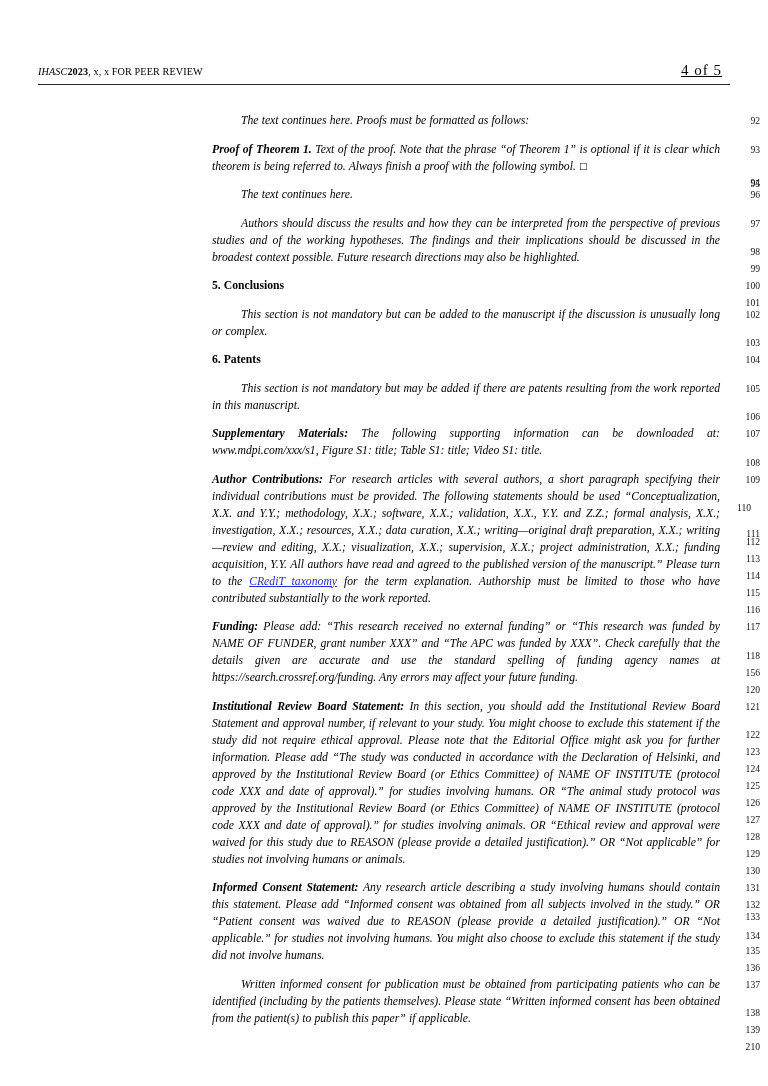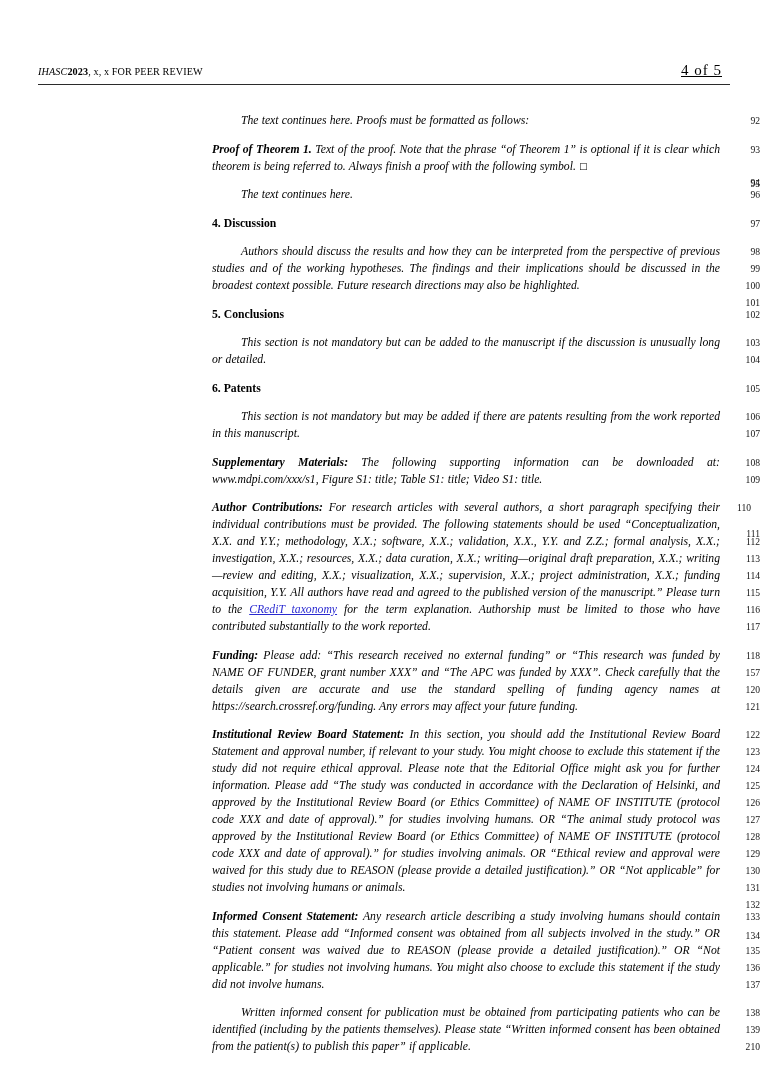--- a/index.html
+++ b/index.html
@@ -138,30 +138,27 @@
       <div class="block">
         <div class="tcol indent">The text continues here. Proofs must be formatted as follows:</div>
       </div>
       <div class="block">
         <div class="tcol"><span class="runin">Proof of Theorem 1.</span> Text of the proof. Note that the phrase “of Theorem 1” is optional if it is clear which theorem is being referred to. Always finish a proof with the following symbol. <span class="qed">□</span></div>
       </div>
       <div class="block">
         <div class="tcol indent">The text continues here.</div>
       </div>
       <div class="block">
-        <h2 class="heading">4. Discussion</h2>
-      </div>
-      <div class="block">
         <div class="tcol indent">Authors should discuss the results and how they can be interpreted from the perspective of previous studies and of the working hypotheses. The findings and their implications should be discussed in the broadest context possible. Future research directions may also be highlighted.</div>
       </div>
       <div class="block">
         <h2 class="heading">5. Conclusions</h2>
       </div>
       <div class="block">
-        <div class="tcol indent">This section is not mandatory but can be added to the manuscript if the discussion is unusually long or detailed.</div>
+        <div class="tcol indent">This section is not mandatory but can be added to the manuscript if the discussion is unusually long or complex.</div>
       </div>
       <div class="block">
         <h2 class="heading">6. Patents</h2>
       </div>
       <div class="block">
         <div class="tcol indent">This section is not mandatory but may be added if there are patents resulting from the work reported in this manuscript.</div>
       </div>
       <div class="block">
         <div class="tcol"><span class="runin">Supplementary Materials:</span> The following supporting information can be downloaded at: www.mdpi.com/xxx/s1, Figure S1: title; Table S1: title; Video S1: title.</div>
       </div>
@@ -202,21 +199,21 @@
       <div class="ln" style="top: 358.5px;">109</div>
       <div class="ln" style="top: 387px; text-align: center;">110</div>
       <div class="ln" style="top: 413px;">111</div>
       <div class="ln" style="top: 421px;">112</div>
       <div class="ln" style="top: 438px;">113</div>
       <div class="ln" style="top: 455px;">114</div>
       <div class="ln" style="top: 472px;">115</div>
       <div class="ln" style="top: 489px;">116</div>
       <div class="ln" style="top: 506px;">117</div>
       <div class="ln" style="top: 534.5px;">118</div>
-      <div class="ln" style="top: 551.5px;">157</div>
+      <div class="ln" style="top: 551.5px;">156</div>
       <div class="ln" style="top: 568.5px;">120</div>
       <div class="ln" style="top: 585.5px;">121</div>
       <div class="ln" style="top: 614px;">122</div>
       <div class="ln" style="top: 631px;">123</div>
       <div class="ln" style="top: 648px;">124</div>
       <div class="ln" style="top: 665px;">125</div>
       <div class="ln" style="top: 682px;">126</div>
       <div class="ln" style="top: 699px;">127</div>
       <div class="ln" style="top: 716px;">128</div>
       <div class="ln" style="top: 733px;">129</div>

